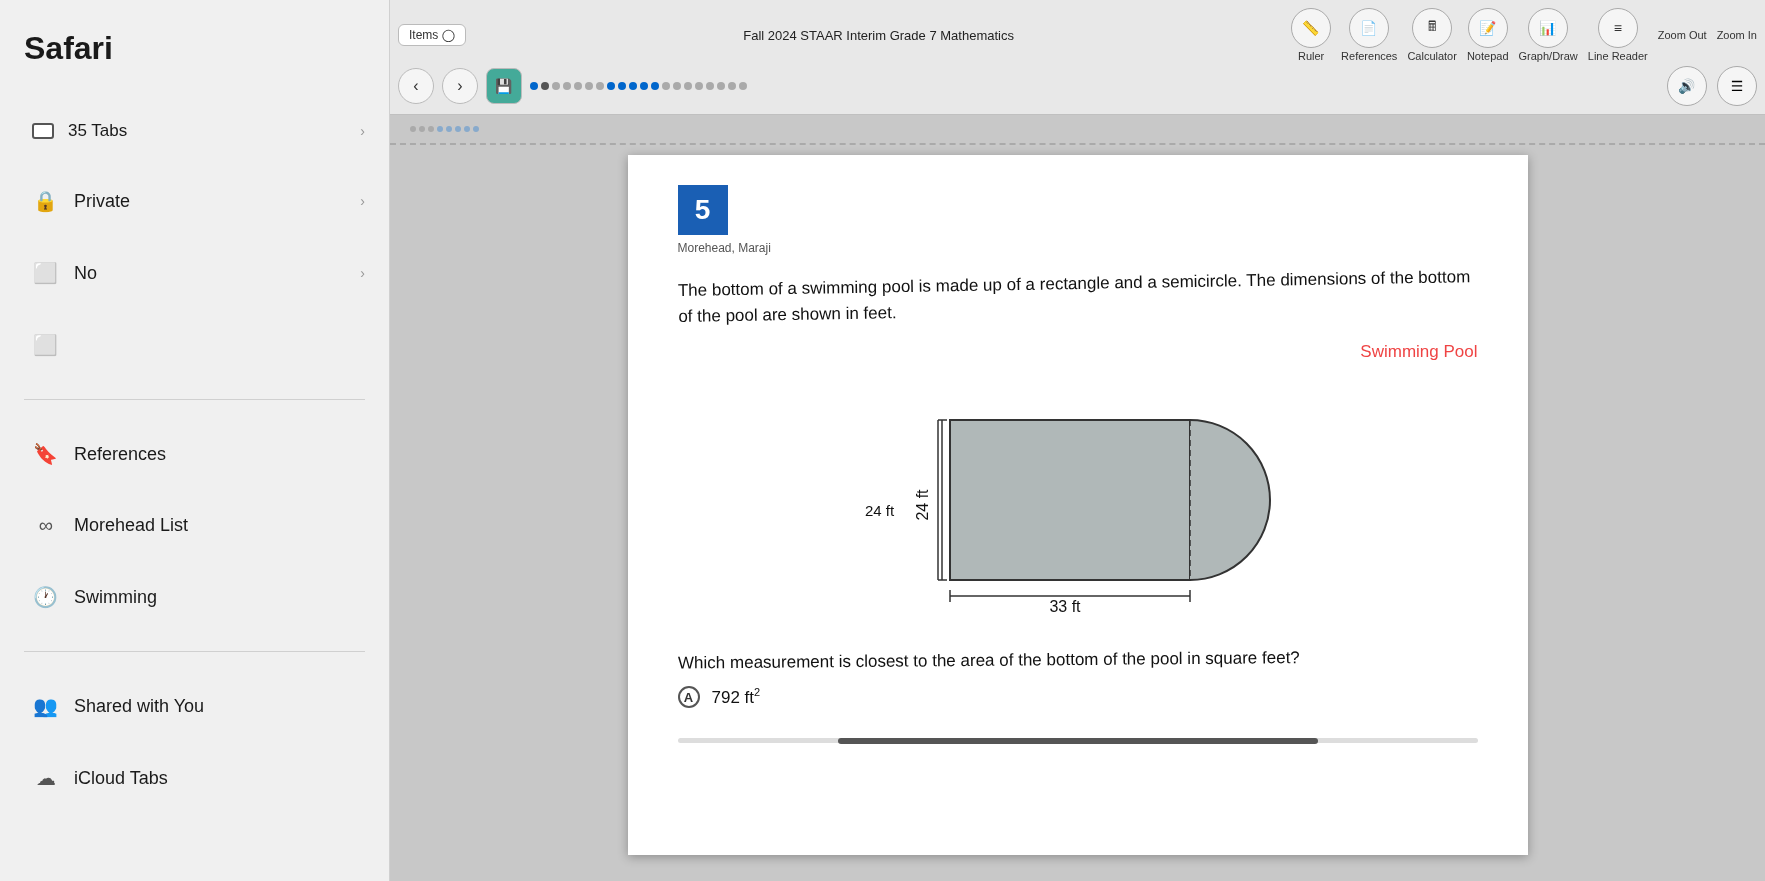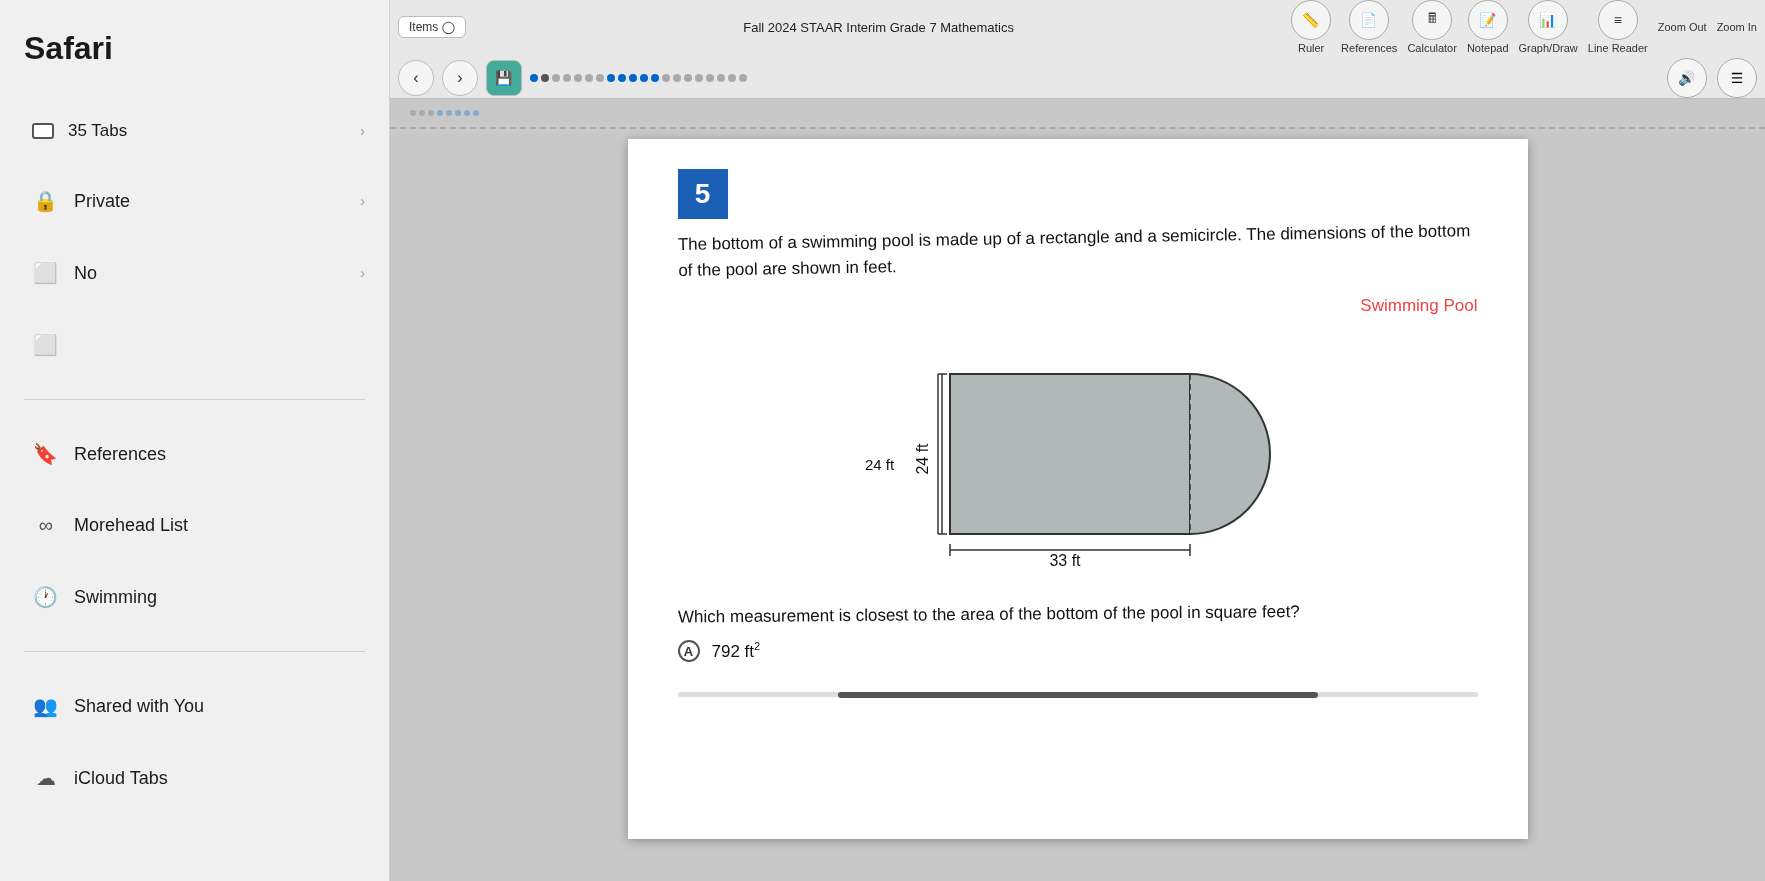--- a/index.html
+++ b/index.html
@@ -101,21 +101,21 @@
       display: flex;
       flex-direction: column;
       background: #2a2a2a;
       position: relative;
     }
 
     
     .toolbar {
       background: #e8e8e8;
       border-bottom: 1px solid #c0c0c0;
-      padding: 0 8px;
+      padding: 8px 8px;
       display: flex;
       flex-direction: column;
       gap: 4px;
     }
 
     .toolbar-row1 {
       display: flex;
       align-items: center;
       gap: 8px;
       font-size: 13px;
@@ -489,20 +489,21 @@
         <span style="width:6px;height:6px;border-radius:50%;background:#88aacc;display:inline-block;"></span>
       </div>
     </div>
 
     <div class="doc-page" style="margin-top:40px;">
 
       <div style="margin-bottom:6px;">
         <div class="question-number-box">
           <span>5</span>
         </div>
+        <div class="student-name">Morehead, Maraji</div>
       </div>
 
       <div class="question-text">
         <span>The bottom of a swimming pool is made up of a rectangle and a semicircle. The dimensions of the bottom of the pool are shown in feet.</span>
       </div>
 
       <div class="diagram-title">Swimming Pool</div>
 
       <div class="diagram-container">
 

